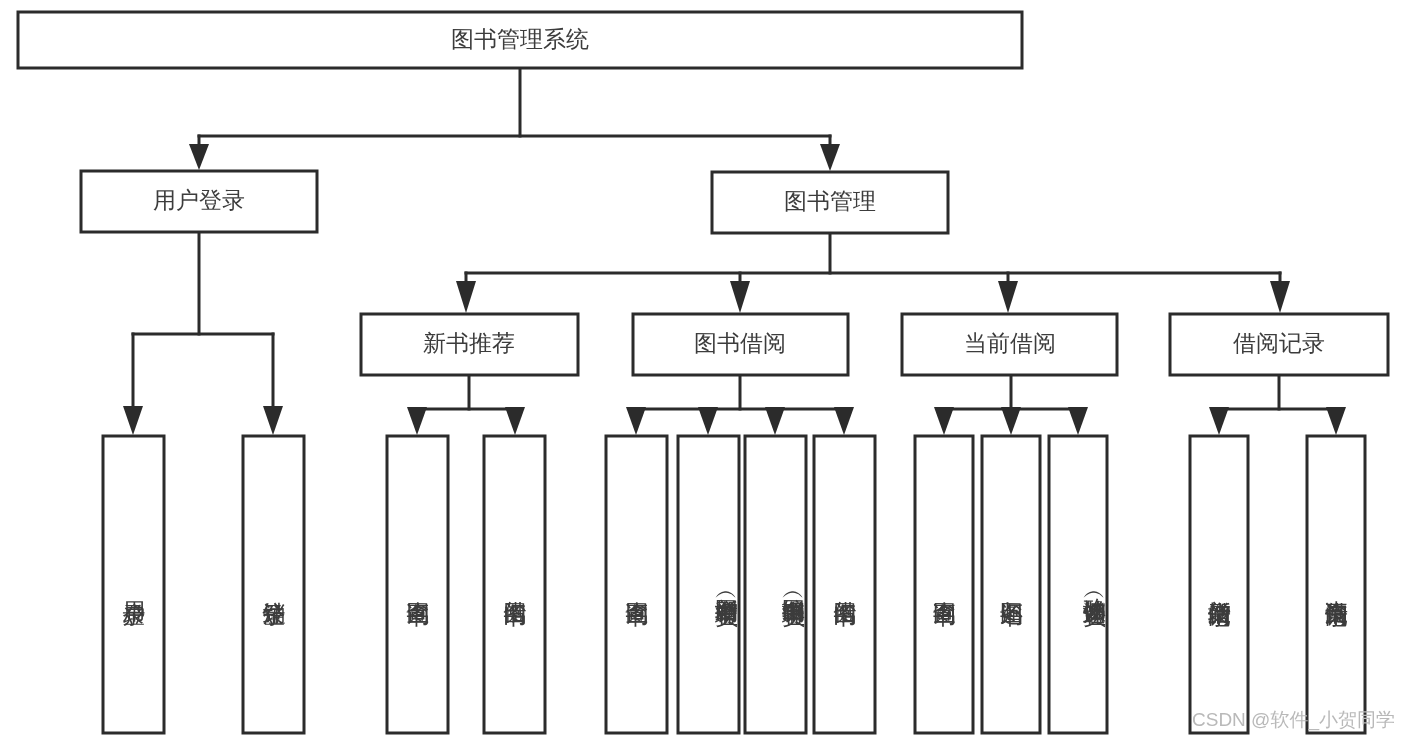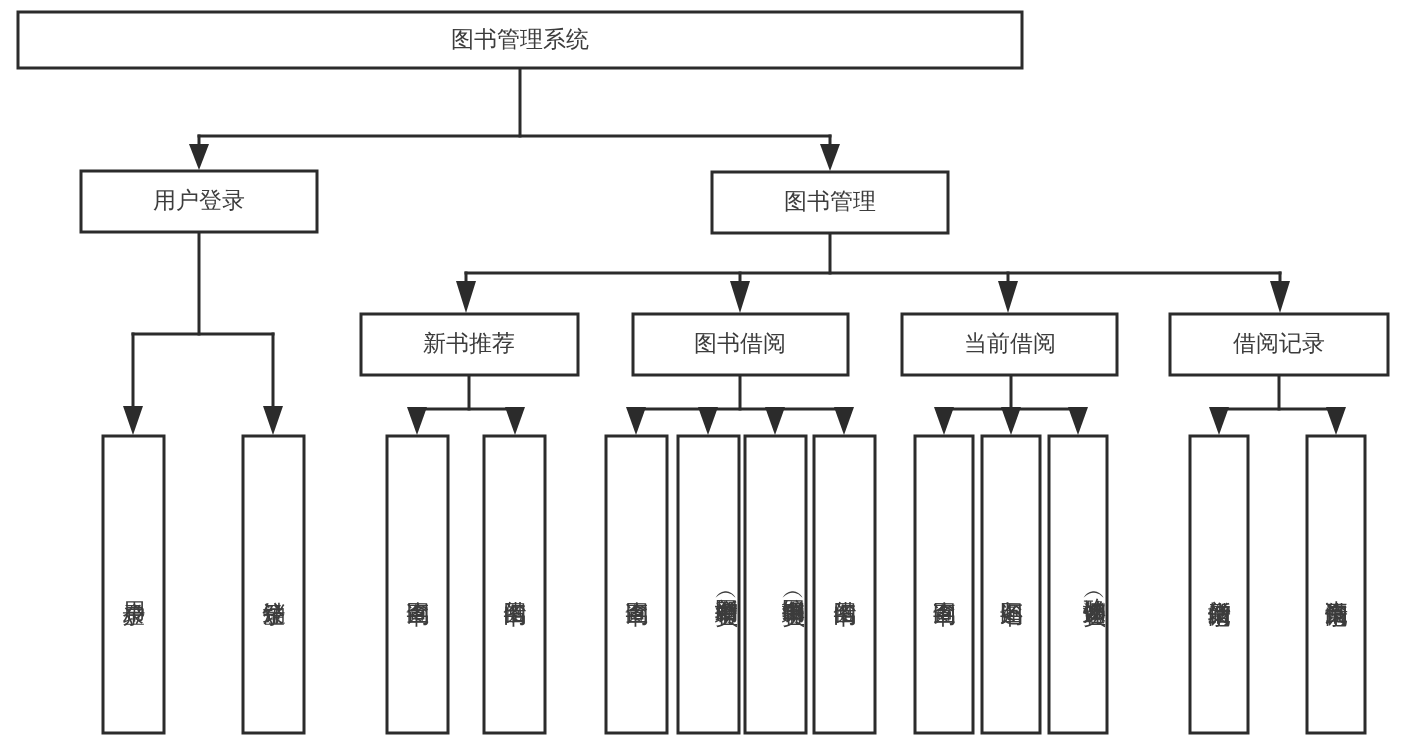--- a/index.html
+++ b/index.html
@@ -207,14 +207,15 @@
   <div class="node-label-v" style="left:606px; top:436px; width:61px; height:297px;">查询图书</div>
   <div class="node-label-v" style="left:678px; top:436px; width:61px; height:297px; align-items:flex-start;">新增图书（管理员）</div>
   <div class="node-label-v" style="left:745px; top:436px; width:61px; height:297px; align-items:flex-start;">编辑图书（管理员）</div>
   <div class="node-label-v" style="left:814px; top:436px; width:61px; height:297px;">借阅图书</div>
   <div class="node-label-v" style="left:915px; top:436px; width:58px; height:297px;">查询图书</div>
   <div class="node-label-v" style="left:982px; top:436px; width:58px; height:297px;">归还图书</div>
   <div class="node-label-v" style="left:1049px; top:436px; width:58px; height:297px; align-items:flex-start;">确认归还（管理员）</div>
   <div class="node-label-v" style="left:1190px; top:436px; width:58px; height:297px;">新增借阅记录</div>
   <div class="node-label-v" style="left:1307px; top:436px; width:58px; height:297px;">查询借阅记录</div>
 
+  <div class="watermark" style="left:1192px; top:707px;">CSDN @软件_小贺同学</div>
 
 </div>
 
 </body></html>

